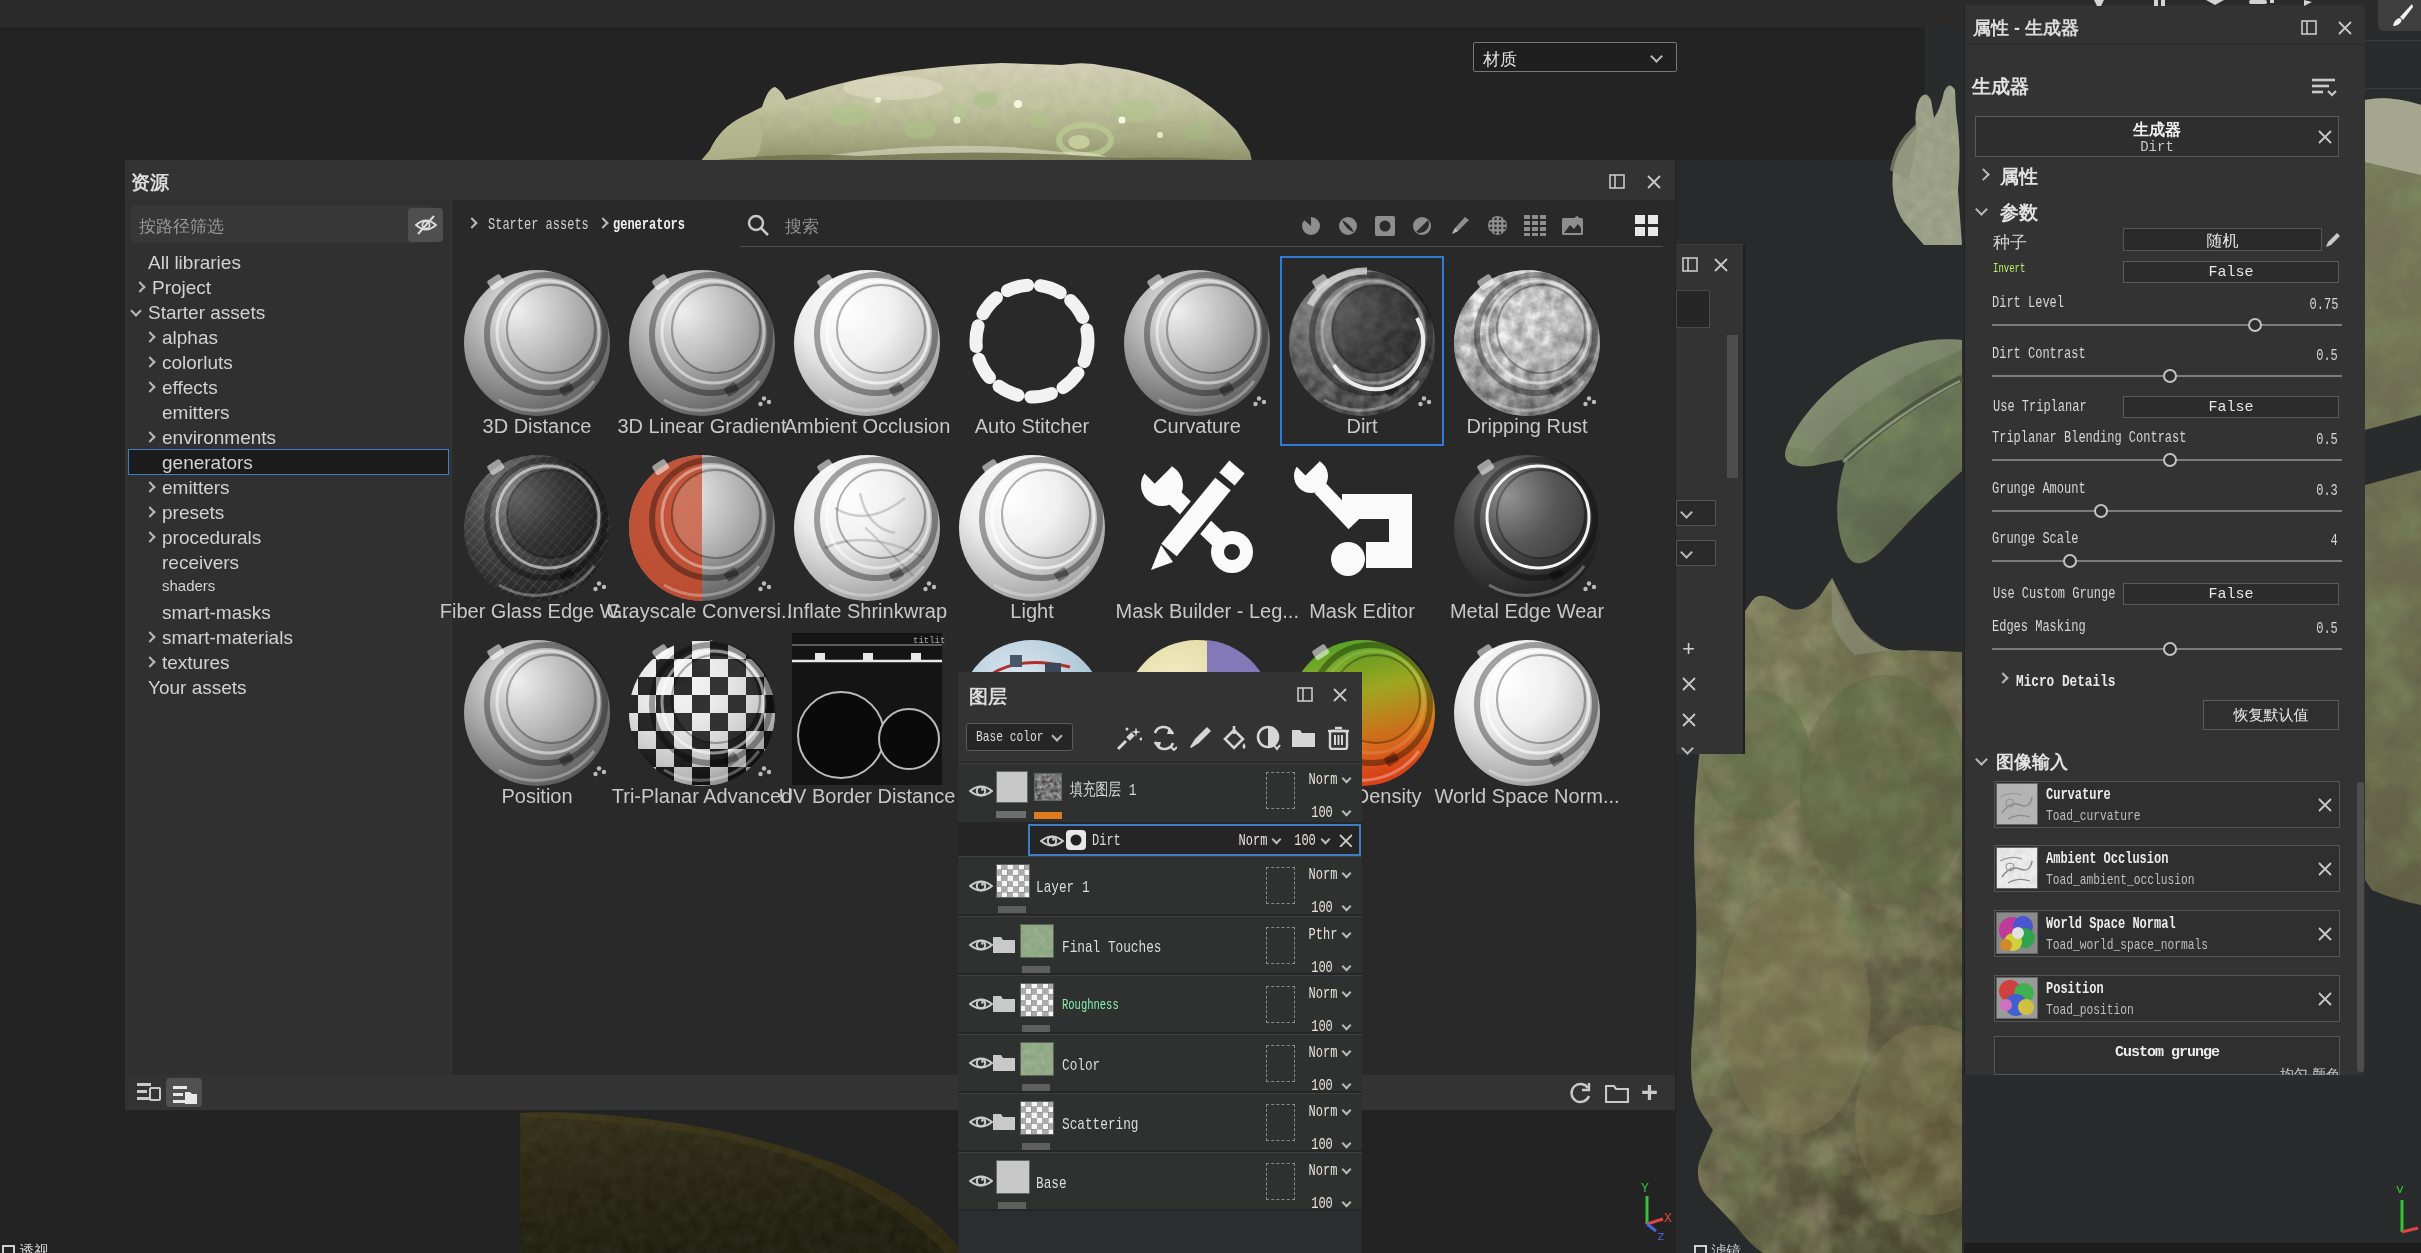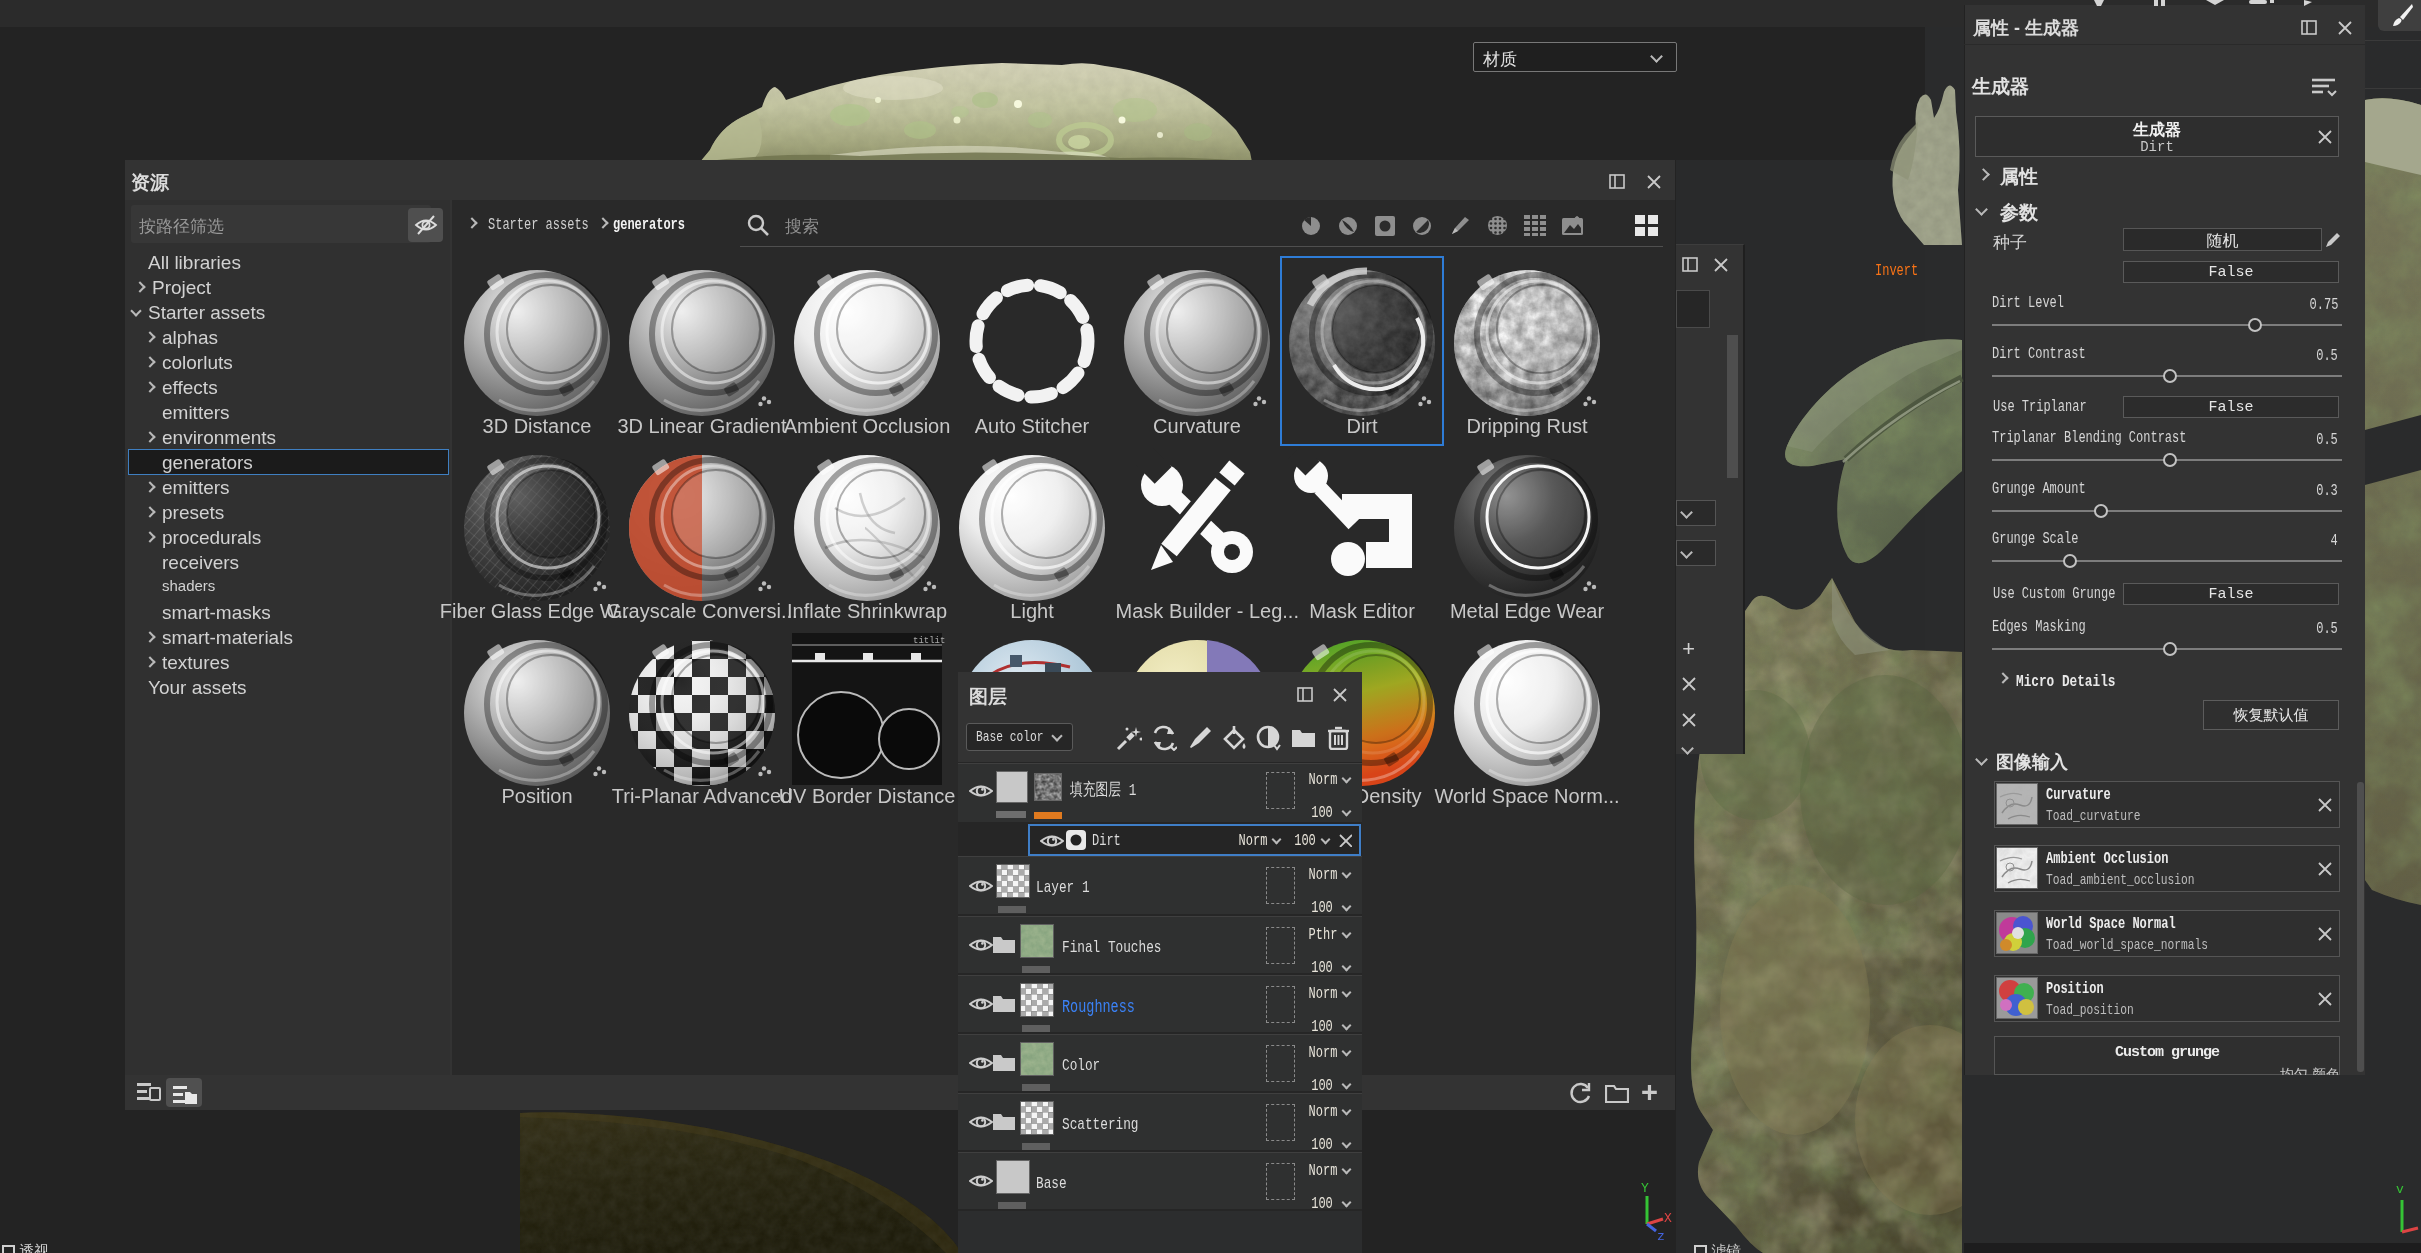--- a/index.html
+++ b/index.html
@@ -992,21 +992,21 @@
     <rect x="28.333333333333336" y="22.666666666666668" width="5.666666666666667" height="5.666666666666667" fill="#aaaaaa"></rect>
     <rect x="0.0" y="28.333333333333336" width="5.666666666666667" height="5.666666666666667" fill="#aaaaaa"></rect>
     <rect x="5.666666666666667" y="28.333333333333336" width="5.666666666666667" height="5.666666666666667" fill="#f5f5f5"></rect>
     <rect x="11.333333333333334" y="28.333333333333336" width="5.666666666666667" height="5.666666666666667" fill="#aaaaaa"></rect>
     <rect x="17.0" y="28.333333333333336" width="5.666666666666667" height="5.666666666666667" fill="#f5f5f5"></rect>
     <rect x="22.666666666666668" y="28.333333333333336" width="5.666666666666667" height="5.666666666666667" fill="#aaaaaa"></rect>
     <rect x="28.333333333333336" y="28.333333333333336" width="5.666666666666667" height="5.666666666666667" fill="#f5f5f5"></rect>
     <rect x="0.5" y="0.5" width="33" height="33" fill="none" stroke="#606060" stroke-width="1"></rect>
   </svg>
 <div class="abs" style="left:1022px;top:1025px;width:28px;height:7px;background:#5f5f5f"></div>
-<div class="abs mono" style="left:1062px;top:997px;font-size:18px;color:#3b82f6"><span class="cm">Roughness</span></div>
+<div class="abs mono" style="left:1062px;top:997px;font-size:14px;color:#86efac"><span class="cm">Roughness</span></div>
 <div class="abs" style="left:1266px;top:986px;width:29px;height:37px;border:1.5px dashed #8a8a8a"></div>
 <div class="abs mono" style="left:1275px;top:985px;width:62px;text-align:right;font-size:16px;color:#e8e4da"><span class="cmr">Norm</span></div>
 <span class="chev chev-d abs" style="left:1343px;top:989px;width:7px;height:7px"></span>
 <div class="abs mono" style="left:1275px;top:1018px;width:58px;text-align:right;font-size:16px;color:#e8e4da"><span class="cmr">100</span></div>
 <span class="chev chev-d abs" style="left:1343px;top:1022px;width:7px;height:7px"></span>
 <div class="abs" style="left:958px;top:1034px;width:404px;height:57px;background:#2f3030;border-top:1px solid #3f3f3f"></div>
 <svg class="abs" style="left:969px;top:1054px" width="24" height="18" viewBox="0 0 24 18">
     <path d="M1 9 Q 12 0 23 9 Q 12 18 1 9 Z" fill="none" stroke="#cdcdcd" stroke-width="2"></path>
     <circle cx="12" cy="9" r="4.2" fill="none" stroke="#cdcdcd" stroke-width="2"></circle>
     <circle cx="13.4" cy="7.4" r="1.3" fill="#cdcdcd"></circle>
@@ -1146,21 +1146,21 @@
 <span class="chev chev-r abs" style="left:1979px;top:170px;width:9px;height:9px"></span>
 <div class="abs" style="left:2000px;top:164px;font-size:19px;font-weight:bold;color:#e2e2e2">属性</div>
 <span class="chev chev-d abs" style="left:1977px;top:205px;width:9px;height:9px"></span>
 <div class="abs" style="left:2000px;top:200px;font-size:19px;font-weight:bold;color:#e2e2e2">参数</div>
 <div class="abs" style="left:1993px;top:231px;font-size:17px;color:#d6d6d6">种子</div>
 <div class="abs" style="left:2123px;top:228px;width:199px;height:23px;background:#2a2a2a;border:1px solid #565656"></div>
 <div class="abs" style="left:2123px;top:231px;width:199px;text-align:center;font-size:16px;color:#e8e8e8">随机</div>
 <svg class="abs" style="left:2325px;top:231px" width="17" height="17" viewBox="0 0 17 17">
     <path d="M1 16 L3 11 L12 2 L15 5 L6 14 Z" fill="#c9c9c9"></path>
   </svg>
-<div class="abs mono" style="left:1875px;top:262px;font-size:16px;color:#f97316"><span class="cm">Invert</span></div>
+<div class="abs mono" style="left:1993px;top:262px;font-size:12px;color:#bef264"><span class="cm">Invert</span></div>
 <div class="abs" style="left:2123px;top:261px;width:216px;height:22px;background:#2c2c2c;border:1px solid #5a5a5a"></div>
 <div class="abs mono" style="left:2123px;top:264px;width:216px;text-align:center;font-size:15px;color:#e6e6e6">False</div>
 <div class="abs mono" style="left:1992px;top:294px;font-size:16px;color:#d6d6d6"><span class="cm">Dirt Level</span></div>
 <div class="abs mono" style="left:2238px;top:296px;width:100px;text-align:right;font-size:16px;color:#d6d6d6"><span class="cmr">0.75</span></div>
 <div class="abs" style="left:1992px;top:324px;width:350px;height:2px;background:#7d7d7d"></div>
 <div class="abs" style="left:2248px;top:318px;width:14px;height:14px;border-radius:50%;background:#2e2e2e;border:2px solid #c2c2c2"></div>
 <div class="abs mono" style="left:1992px;top:345px;font-size:16px;color:#d6d6d6"><span class="cm">Dirt Contrast</span></div>
 <div class="abs mono" style="left:2238px;top:347px;width:100px;text-align:right;font-size:16px;color:#d6d6d6"><span class="cmr">0.5</span></div>
 <div class="abs" style="left:1992px;top:375px;width:350px;height:2px;background:#7d7d7d"></div>
 <div class="abs" style="left:2163px;top:369px;width:14px;height:14px;border-radius:50%;background:#2e2e2e;border:2px solid #c2c2c2"></div>

